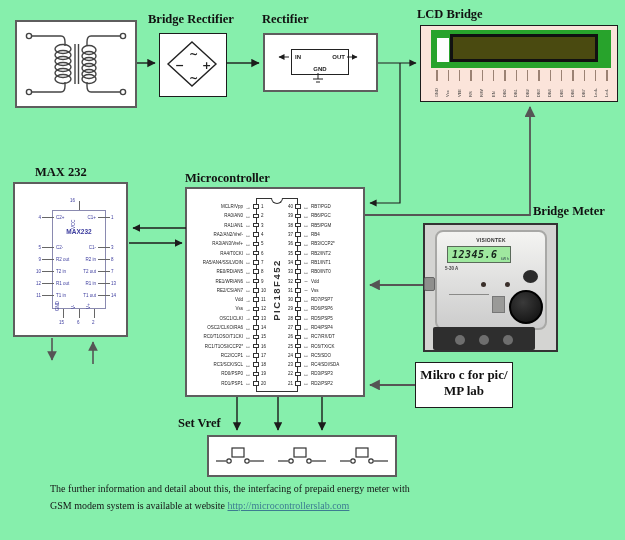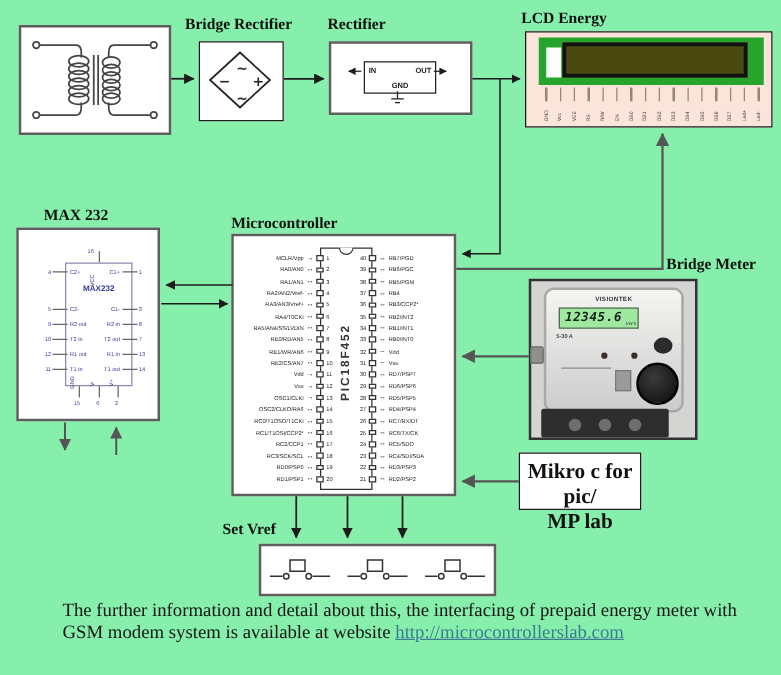--- a/index.html
+++ b/index.html
@@ -88,21 +88,21 @@
   .uc-num.l{text-align:left;padding-left:2px;}
   .uc-num.r{text-align:right;padding-right:2px;}
   .uc-mid{flex:1;}
 
   
   #gsm{left:13px;top:365px;width:130px;height:42px;display:flex;align-items:center;justify-content:center;
        font-family:"Liberation Serif",serif;font-weight:bold;font-size:13px;color:#111;z-index:5;}
 
   
   #mikroc{left:415px;top:362px;width:98px;height:46px;text-align:center;
-          font-family:"Liberation Serif",serif;font-weight:bold;font-size:17px;color:#111;
+          font-family:"Liberation Serif",serif;font-weight:bold;font-size:13px;color:#111;
           padding-top:4px;z-index:5;}
 
   
   #meter{left:423px;top:223px;width:135px;height:129px;border:2px solid #333;background:#d4d4d2;z-index:5;}
   #meter-face{position:absolute;left:10px;top:5px;width:112px;height:100px;border-radius:8px;
               background:linear-gradient(#f4f4f2,#cccccc);border:2px solid #a8a8a6;box-sizing:border-box;}
   #meter-brand{position:absolute;left:0;right:0;top:5px;text-align:center;
                font:bold 5px "Liberation Sans",sans-serif;color:#333;letter-spacing:.3px;}
   #meter-display{position:absolute;left:10px;top:14px;width:64px;height:17px;background:#9fe89f;
                  border:1.5px solid #5a6a5a;box-sizing:border-box;}
@@ -124,31 +124,31 @@
   .meter-lug{position:absolute;top:8px;width:10px;height:10px;border-radius:50%;background:#6e6e6e;}
   #meter-screw{position:absolute;left:-1px;top:52px;width:9px;height:12px;background:#8f8f8d;
                border-radius:2px;border:1px solid #666;}
 
   
   #setkeys{left:207px;top:435px;width:190px;height:42px;z-index:5;display:flex;
            justify-content:space-around;align-items:center;}
 
   
   #footer{position:absolute;left:50px;top:481px;width:540px;font-family:"Liberation Serif",serif;
-          font-size:15px;color:#151515;line-height:16.5px;}
+          font-size:10px;color:#151515;line-height:16.5px;}
   #footer a{text-decoration:underline;cursor:pointer;}
 </style>
 </head>
 <body>
 
 <div id="canvas">
 
   <div class="blk-label" style="left:148px;top:12px;">Bridge Rectifier</div>
   <div class="blk-label" style="left:262px;top:12px;">Rectifier</div>
-  <div class="blk-label" style="left:417px;top:7px;">LCD Energy</div>
+  <div class="blk-label" style="left:417px;top:7px;">LCD Bridge</div>
   <div class="blk-label" style="left:35px;top:165px;">MAX 232</div>
   <div class="blk-label" style="left:185px;top:171px;">Microcontroller</div>
   <div class="blk-label" style="left:533px;top:204px;">Bridge Meter</div>
   <div class="blk-label" style="left:178px;top:416px;">Set Vref</div>
 
   <div class="box gray-border" id="transformer">
     <svg width="118" height="84" viewBox="0 0 118 84">
       <g fill="none" stroke="#444" stroke-width="1.4">
         <circle cx="12" cy="14" r="2.6"></circle>
           <circle cx="12" cy="70" r="2.6"></circle>

